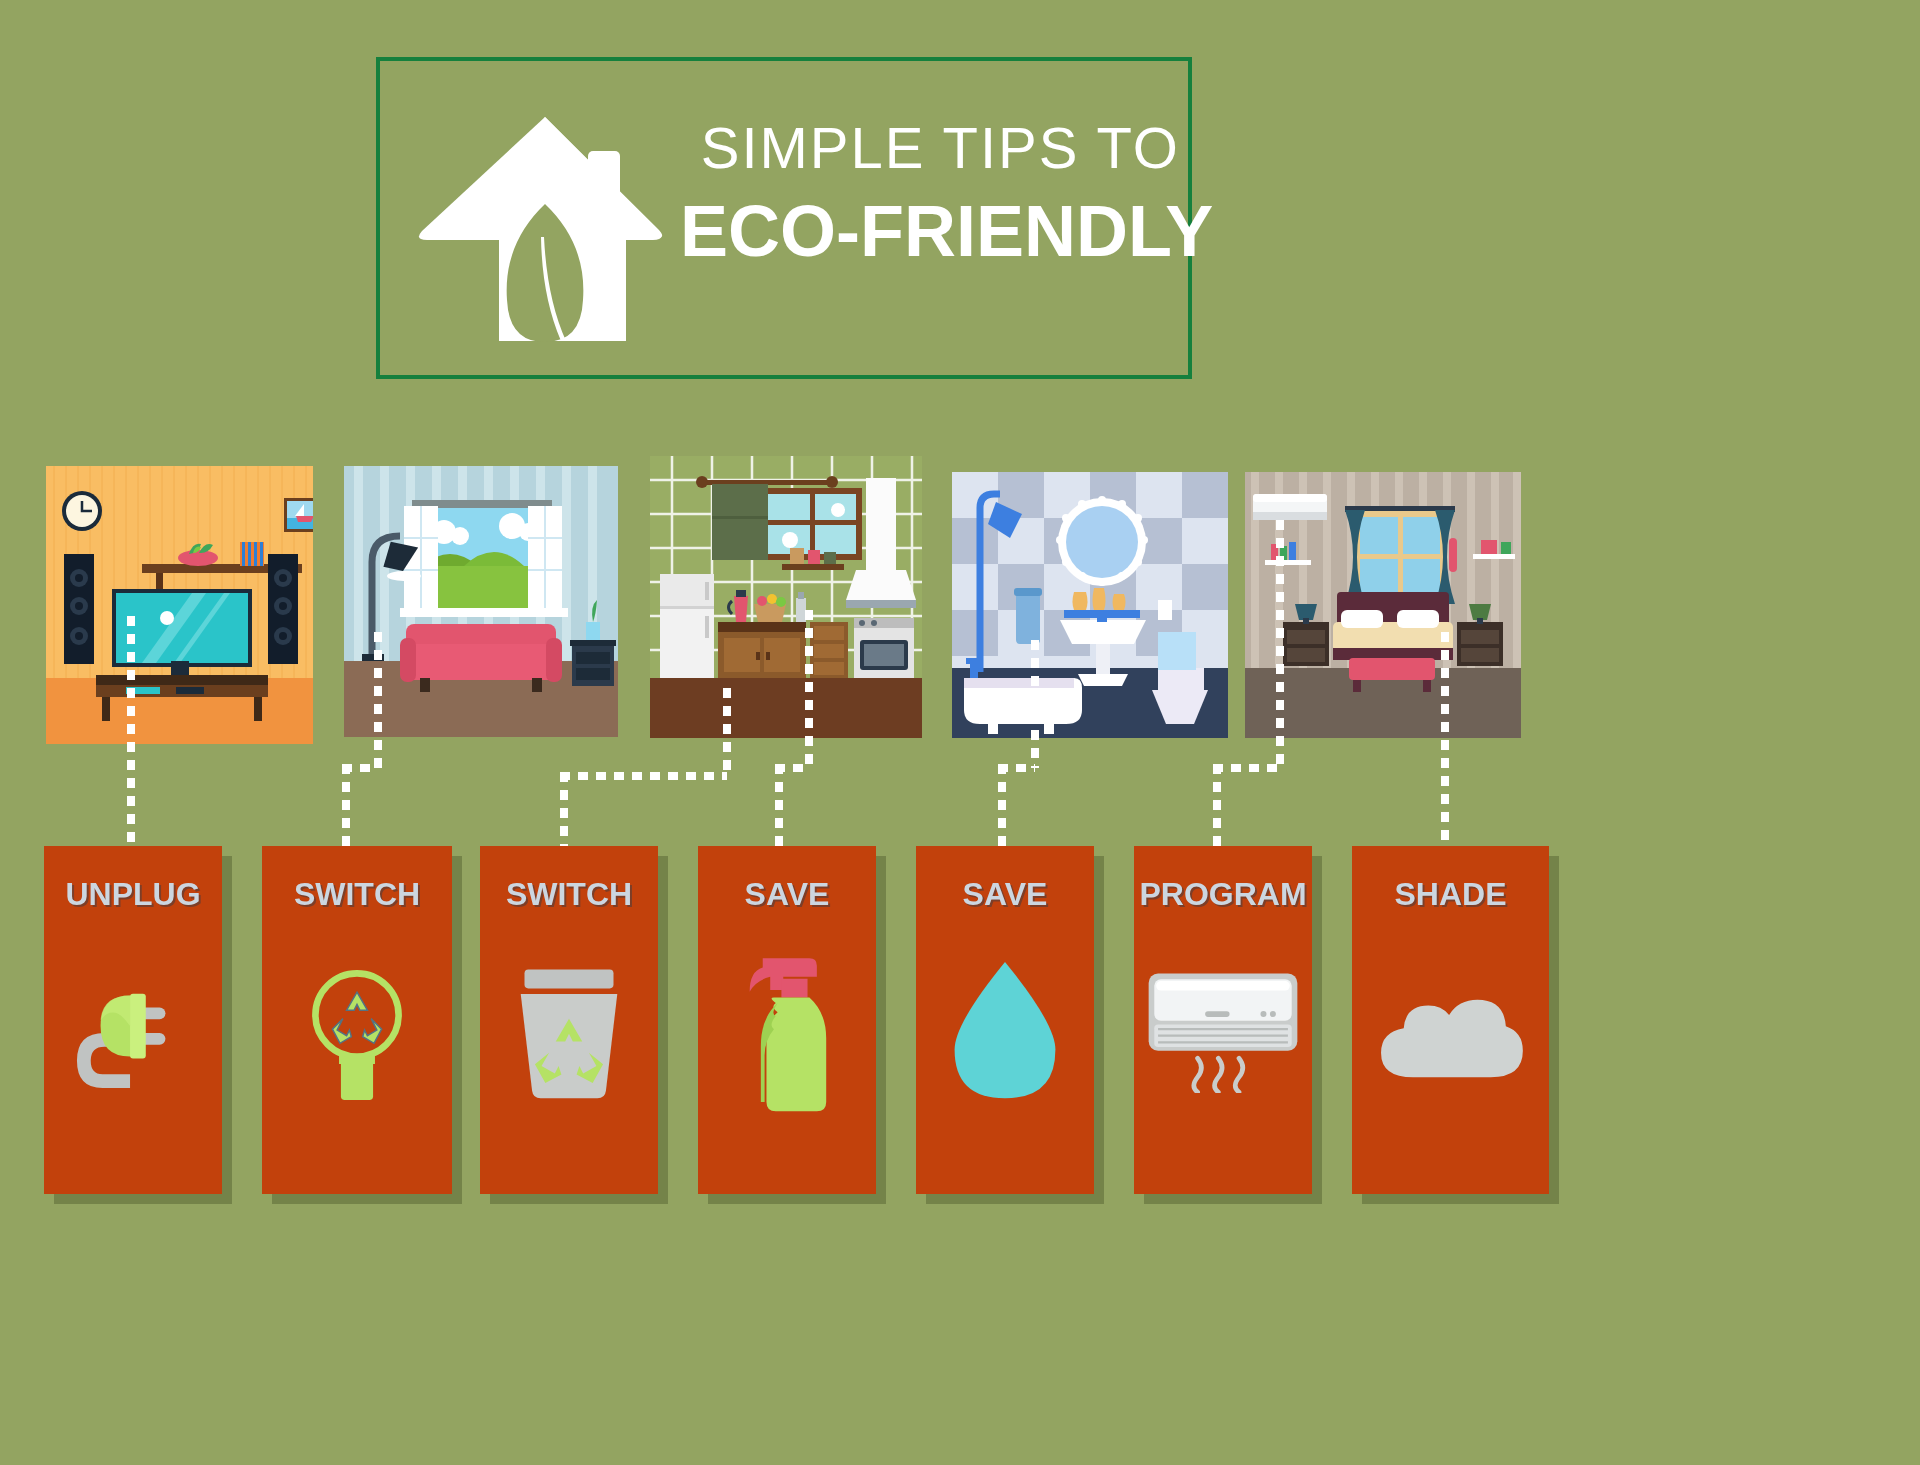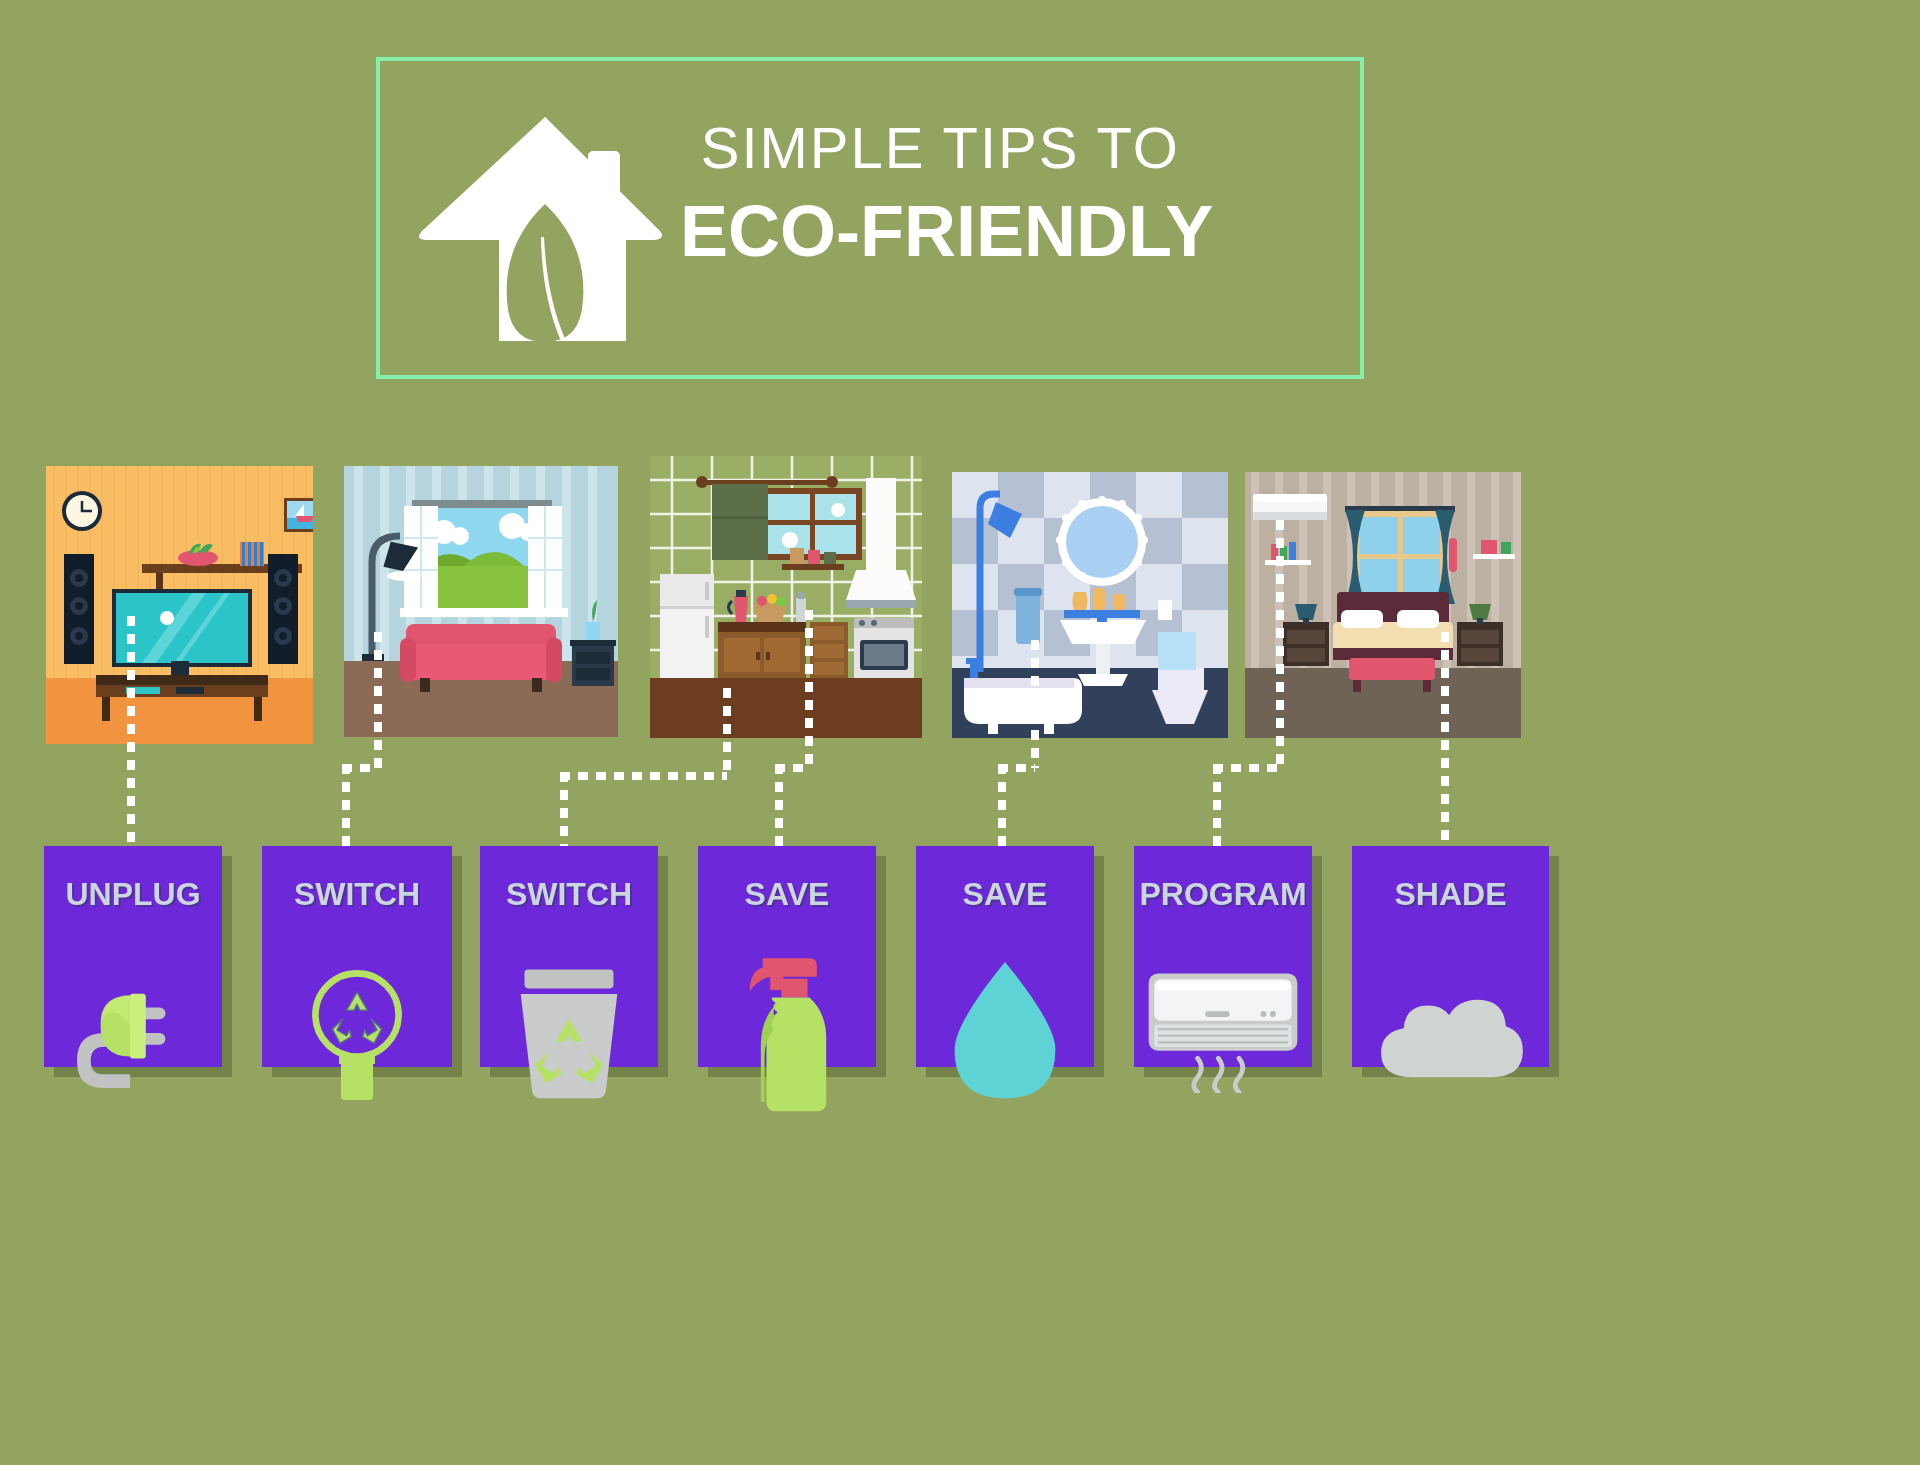--- a/index.html
+++ b/index.html
@@ -5,22 +5,22 @@
   html,body{margin:0;padding:0;}
   body{
     width:1920px;height:1465px;
     background:#93a461;
     font-family:"Liberation Sans", sans-serif;
     overflow:hidden;
     position:relative;
   }
   
   #header-block{
-    position:absolute;left:376px;top:57px;width:988px;height:322px;
-    border:4px solid #86efac;box-sizing:border-box;
+    position:absolute;left:376px;top:57px;width:816px;height:322px;
+    border:4px solid #15803d;box-sizing:border-box;
   }
   #logo-house{
     position:absolute;left:30px;top:48px;width:270px;height:235px;
   }
   #title-stack{
     position:absolute;left:300px;top:52px;width:500px;
     text-align:right;color:#fff;
   }
   .title-line{
     font-size:58px;line-height:70px;letter-spacing:2px;
@@ -42,22 +42,22 @@
     background-image:linear-gradient(to bottom,#fff 55%,rgba(255,255,255,0) 0%);
     background-size:8px 18px;background-repeat:repeat-y;
   }
   .conn-h{
     position:absolute;height:8px;
     background-image:linear-gradient(to right,#fff 55%,rgba(255,255,255,0) 0%);
     background-size:18px 8px;background-repeat:repeat-x;
   }
   
   .card{
-    position:absolute;width:178px;height:221px;
-    background:#6d28d9;
+    position:absolute;width:178px;height:348px;
+    background:#c2410c;
     box-shadow:10px 10px 0 rgba(60,72,30,0.35);
   }
   .card-label{
     position:absolute;top:30px;left:0;width:100%;
     text-align:center;color:#ccd6e0;
     font-size:32px;font-weight:bold;letter-spacing:0px;
     text-shadow:2px 2px 0 rgba(40,60,75,0.45);
     font-family:"Liberation Sans", sans-serif;
   }
   .card-icon{

